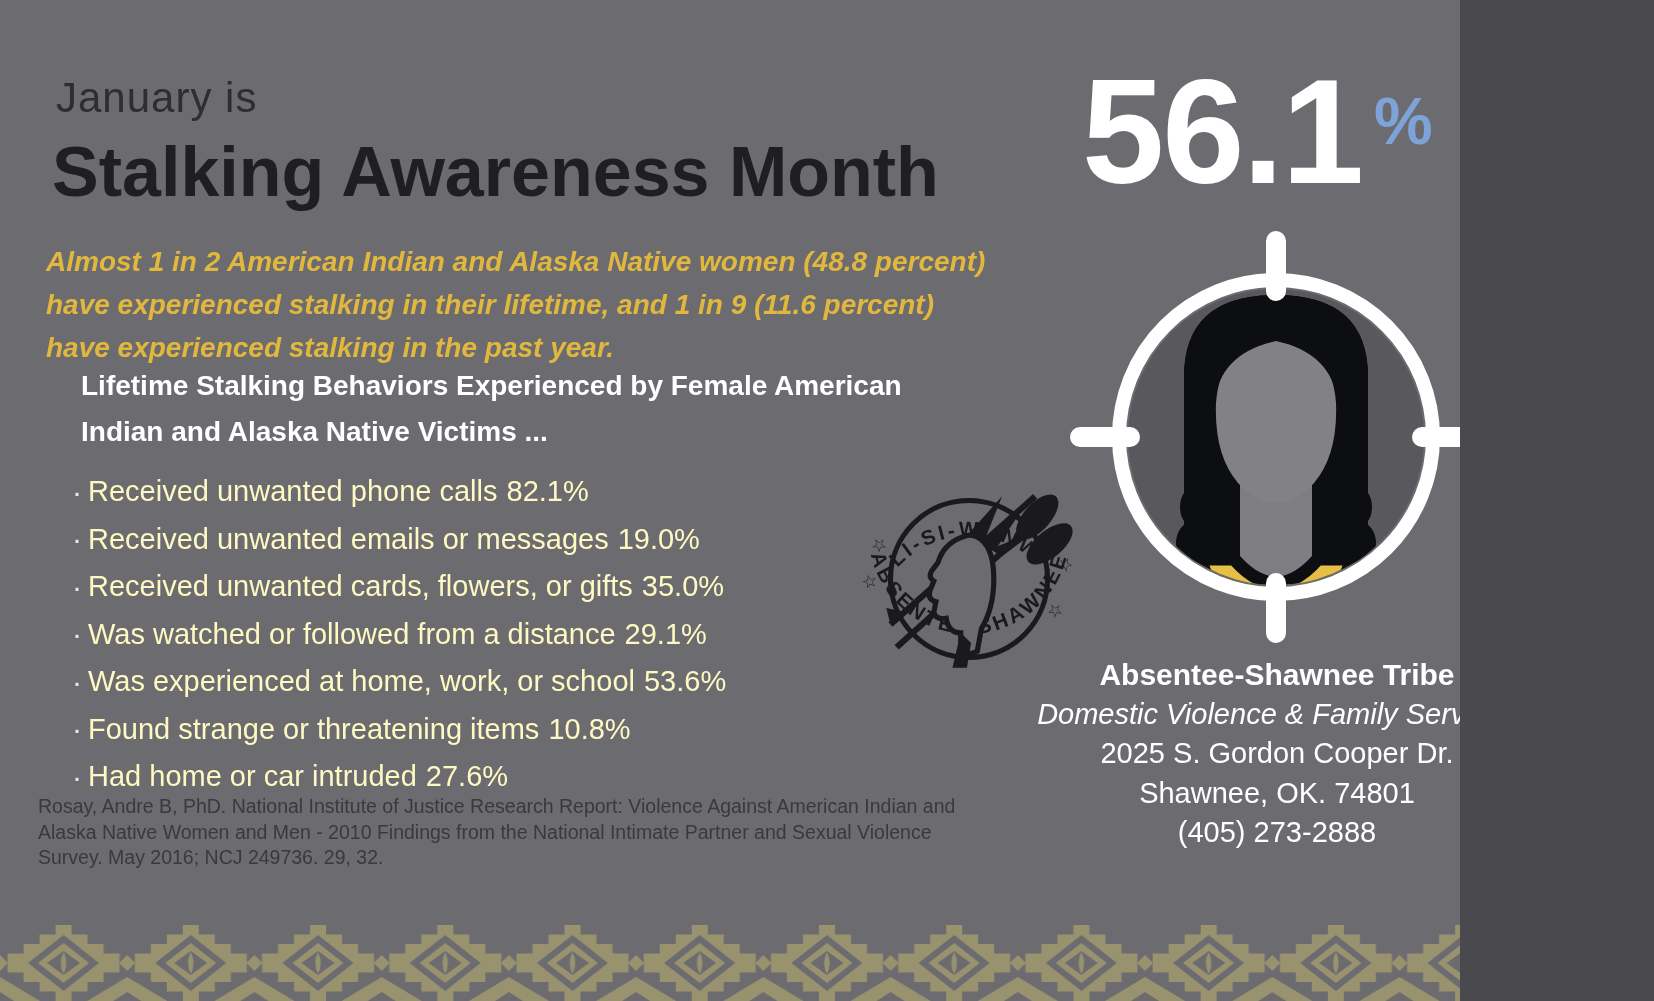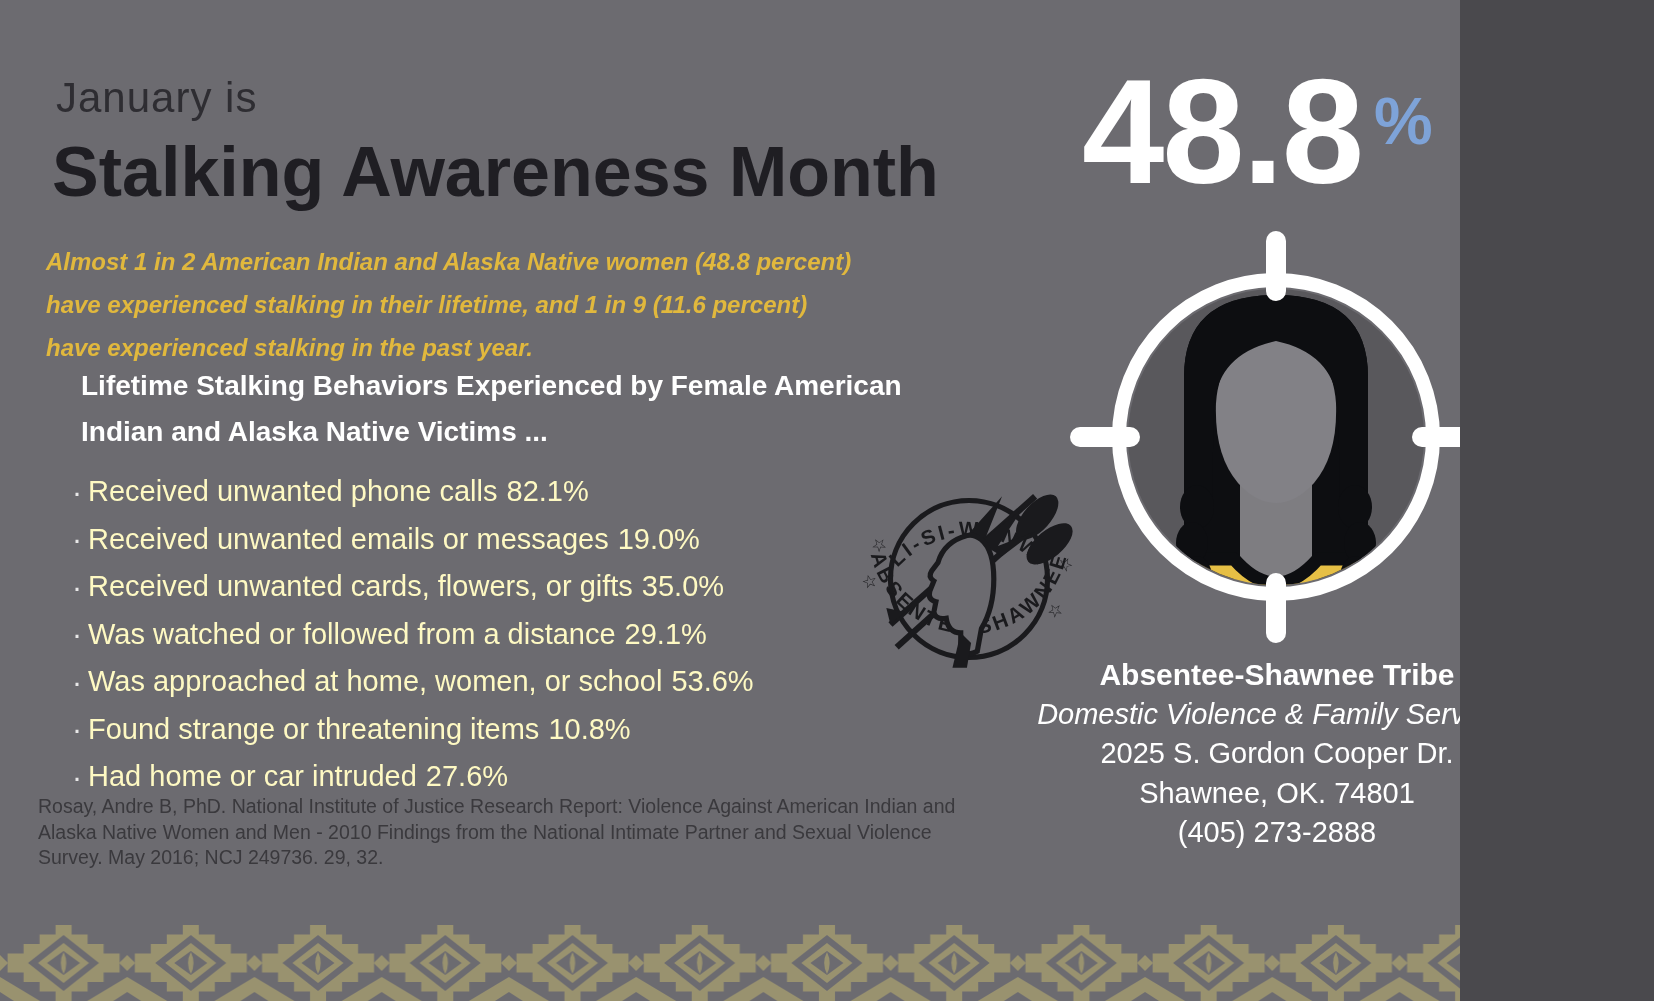--- a/index.html
+++ b/index.html
@@ -6,21 +6,21 @@
   .canvas{
     position:relative;width:1460px;height:1001px;overflow:hidden;
     background:#6c6b70;
     font-family:"Liberation Sans", sans-serif;
   }
   .abs{position:absolute;}
   
   .kicker{left:56px;top:74px;font-size:42px;font-weight:400;color:#2e2d32;letter-spacing:1px;}
   .title{left:52px;top:120px;font-size:70px;font-weight:700;color:#1f1e23;letter-spacing:0;margin-top:12px;}
   
-  .intro{left:46px;top:240px;font-size:24px;font-weight:700;font-style:italic;color:#e1b83d;line-height:43px;}
+  .intro{left:46px;top:240px;font-size:28px;font-weight:700;font-style:italic;color:#e1b83d;line-height:43px;}
   
   .behaviors-heading{left:70px;top:363px;font-size:28px;font-weight:700;color:#ffffff;line-height:46px;margin-left:11px;}
   .bullets{left:72px;top:468px;font-size:29px;color:#fef9c3;}
   .bullet-row{height:47.5px;display:flex;align-items:center;}
   .dot{width:16px;display:inline-block;color:#e8e8e8;}
   .dot::before{content:"\00B7";font-size:30px;}
   .bval{margin-left:9px;text-align:center;}
   
   .citation{left:38px;top:794px;font-size:19.5px;color:#3a393d;line-height:25.5px;}
   
@@ -37,21 +37,21 @@
 </style>
 </head>
 <body>
 
 <div class="canvas">
 
   <div class="abs kicker">January is</div>
   <div class="abs title">Stalking Awareness Month</div>
 
   <div class="abs stat">
-    <span class="stat-value">48.8</span>
+    <span class="stat-value">56.1</span>
     <span class="stat-unit">%</span>
   </div>
 
   <div class="abs intro">
     <div>Almost 1 in 2 American Indian and Alaska Native women (48.8 percent)</div>
     <div>have experienced stalking in their lifetime, and 1 in 9 (11.6 percent)</div>
     <div>have experienced stalking in the past year.</div>
   </div>
 
   <div class="abs behaviors-heading">
@@ -75,21 +75,21 @@
       <span>Received unwanted cards, flowers, or gifts</span>
       <span class="bval">35.0%</span>
     </div>
     <div class="bullet-row">
       <span class="dot"></span>
       <span>Was watched or followed from a distance</span>
       <span class="bval">29.1%</span>
     </div>
     <div class="bullet-row">
       <span class="dot"></span>
-      <span>Was approached at home, women, or school</span>
+      <span>Was experienced at home, work, or school</span>
       <span class="bval">53.6%</span>
     </div>
     <div class="bullet-row">
       <span class="dot"></span>
       <span>Found strange or threatening items</span>
       <span class="bval">10.8%</span>
     </div>
     <div class="bullet-row">
       <span class="dot"></span>
       <span>Had home or car intruded</span>

